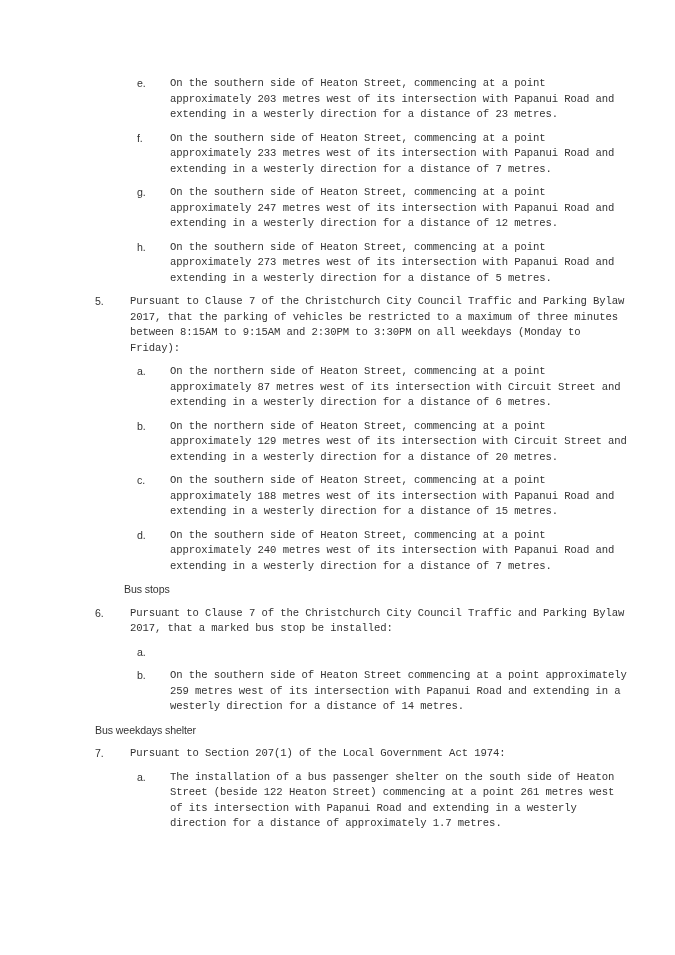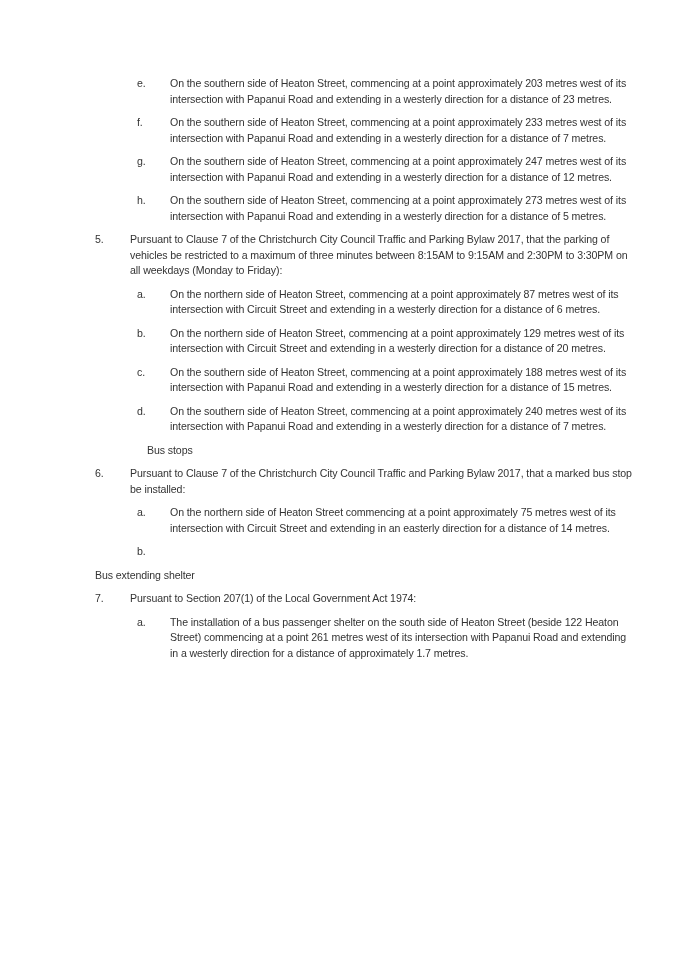--- a/index.html
+++ b/index.html
@@ -39,26 +39,27 @@
     width: 35px;
   }
   .item.lettered {
     padding-left: 42px;
   }
   .item.lettered > .marker {
     width: 33px;
   }
   .item .text {
     flex: 1 1 auto;
+    font-family: Liberation Mono, monospace;
   }
   .heading {
     font-weight: normal;
   }
   .heading.indented {
-    margin-left: 52px;
+    margin-left: 29px;
   }
 </style>
 </head>
 <body>
 
 <div class="page">
   <div class="content">
 
     <div class="block item lettered">
       <span class="marker">e.</span>
@@ -107,28 +108,28 @@
 
     <div class="block heading indented">Bus stops</div>
 
     <div class="block item numbered">
       <span class="marker">6.</span>
       <div class="text">Pursuant to Clause 7 of the Christchurch City Council Traffic and Parking Bylaw 2017, that a marked bus stop be installed:</div>
     </div>
 
     <div class="block item lettered">
       <span class="marker">a.</span>
-      <div class="text">On the northern side of Heaton Street commencing at a point approximately 75 metres west of its intersection with Circuit Street and extending in an easterly direction for a distance of 14 metres.</div>
     </div>
 
     <div class="block item lettered">
       <span class="marker">b.</span>
+      <div class="text">On the southern side of Heaton Street commencing at a point approximately 259 metres west of its intersection with Papanui Road and extending in a westerly direction for a distance of 14 metres.</div>
     </div>
 
-    <div class="block heading">Bus extending shelter</div>
+    <div class="block heading">Bus weekdays shelter</div>
 
     <div class="block item numbered">
       <span class="marker">7.</span>
       <div class="text">Pursuant to Section 207(1) of the Local Government Act 1974:</div>
     </div>
 
     <div class="block item lettered">
       <span class="marker">a.</span>
       <div class="text">The installation of a bus passenger shelter on the south side of Heaton Street (beside 122 Heaton Street) commencing at a point 261 metres west of its intersection with Papanui Road and extending in a westerly direction for a distance of approximately 1.7 metres.</div>
     </div>

